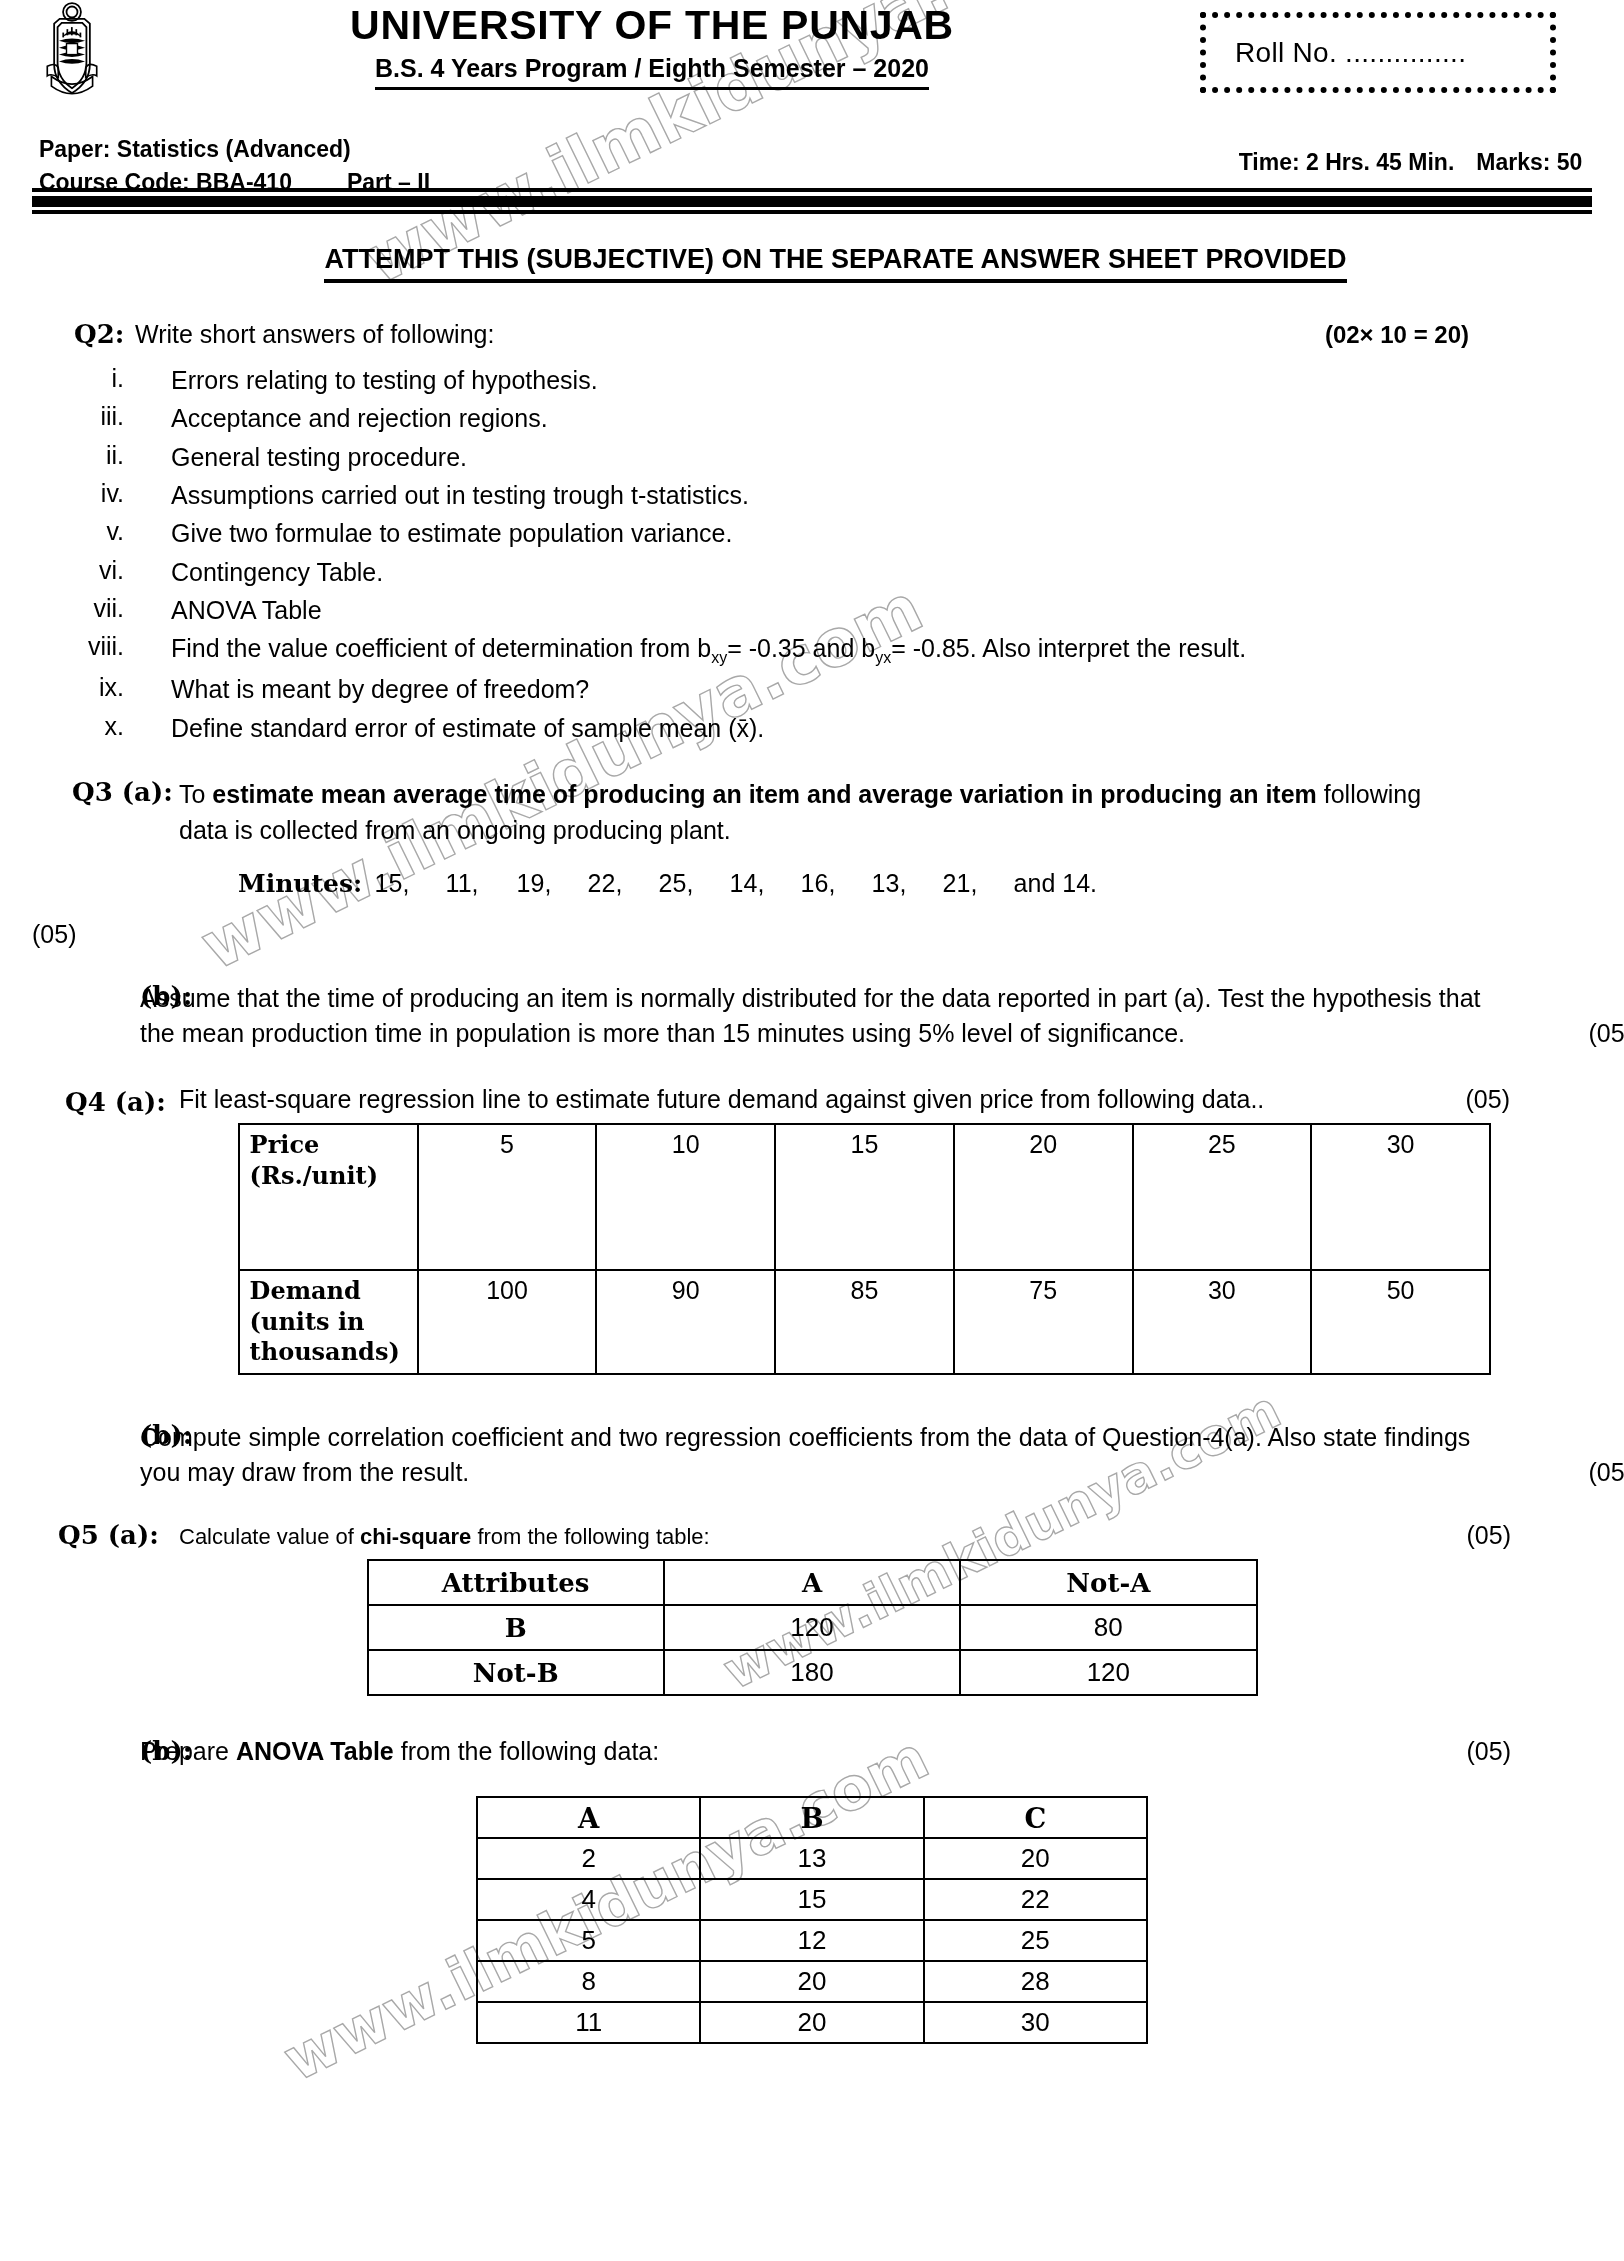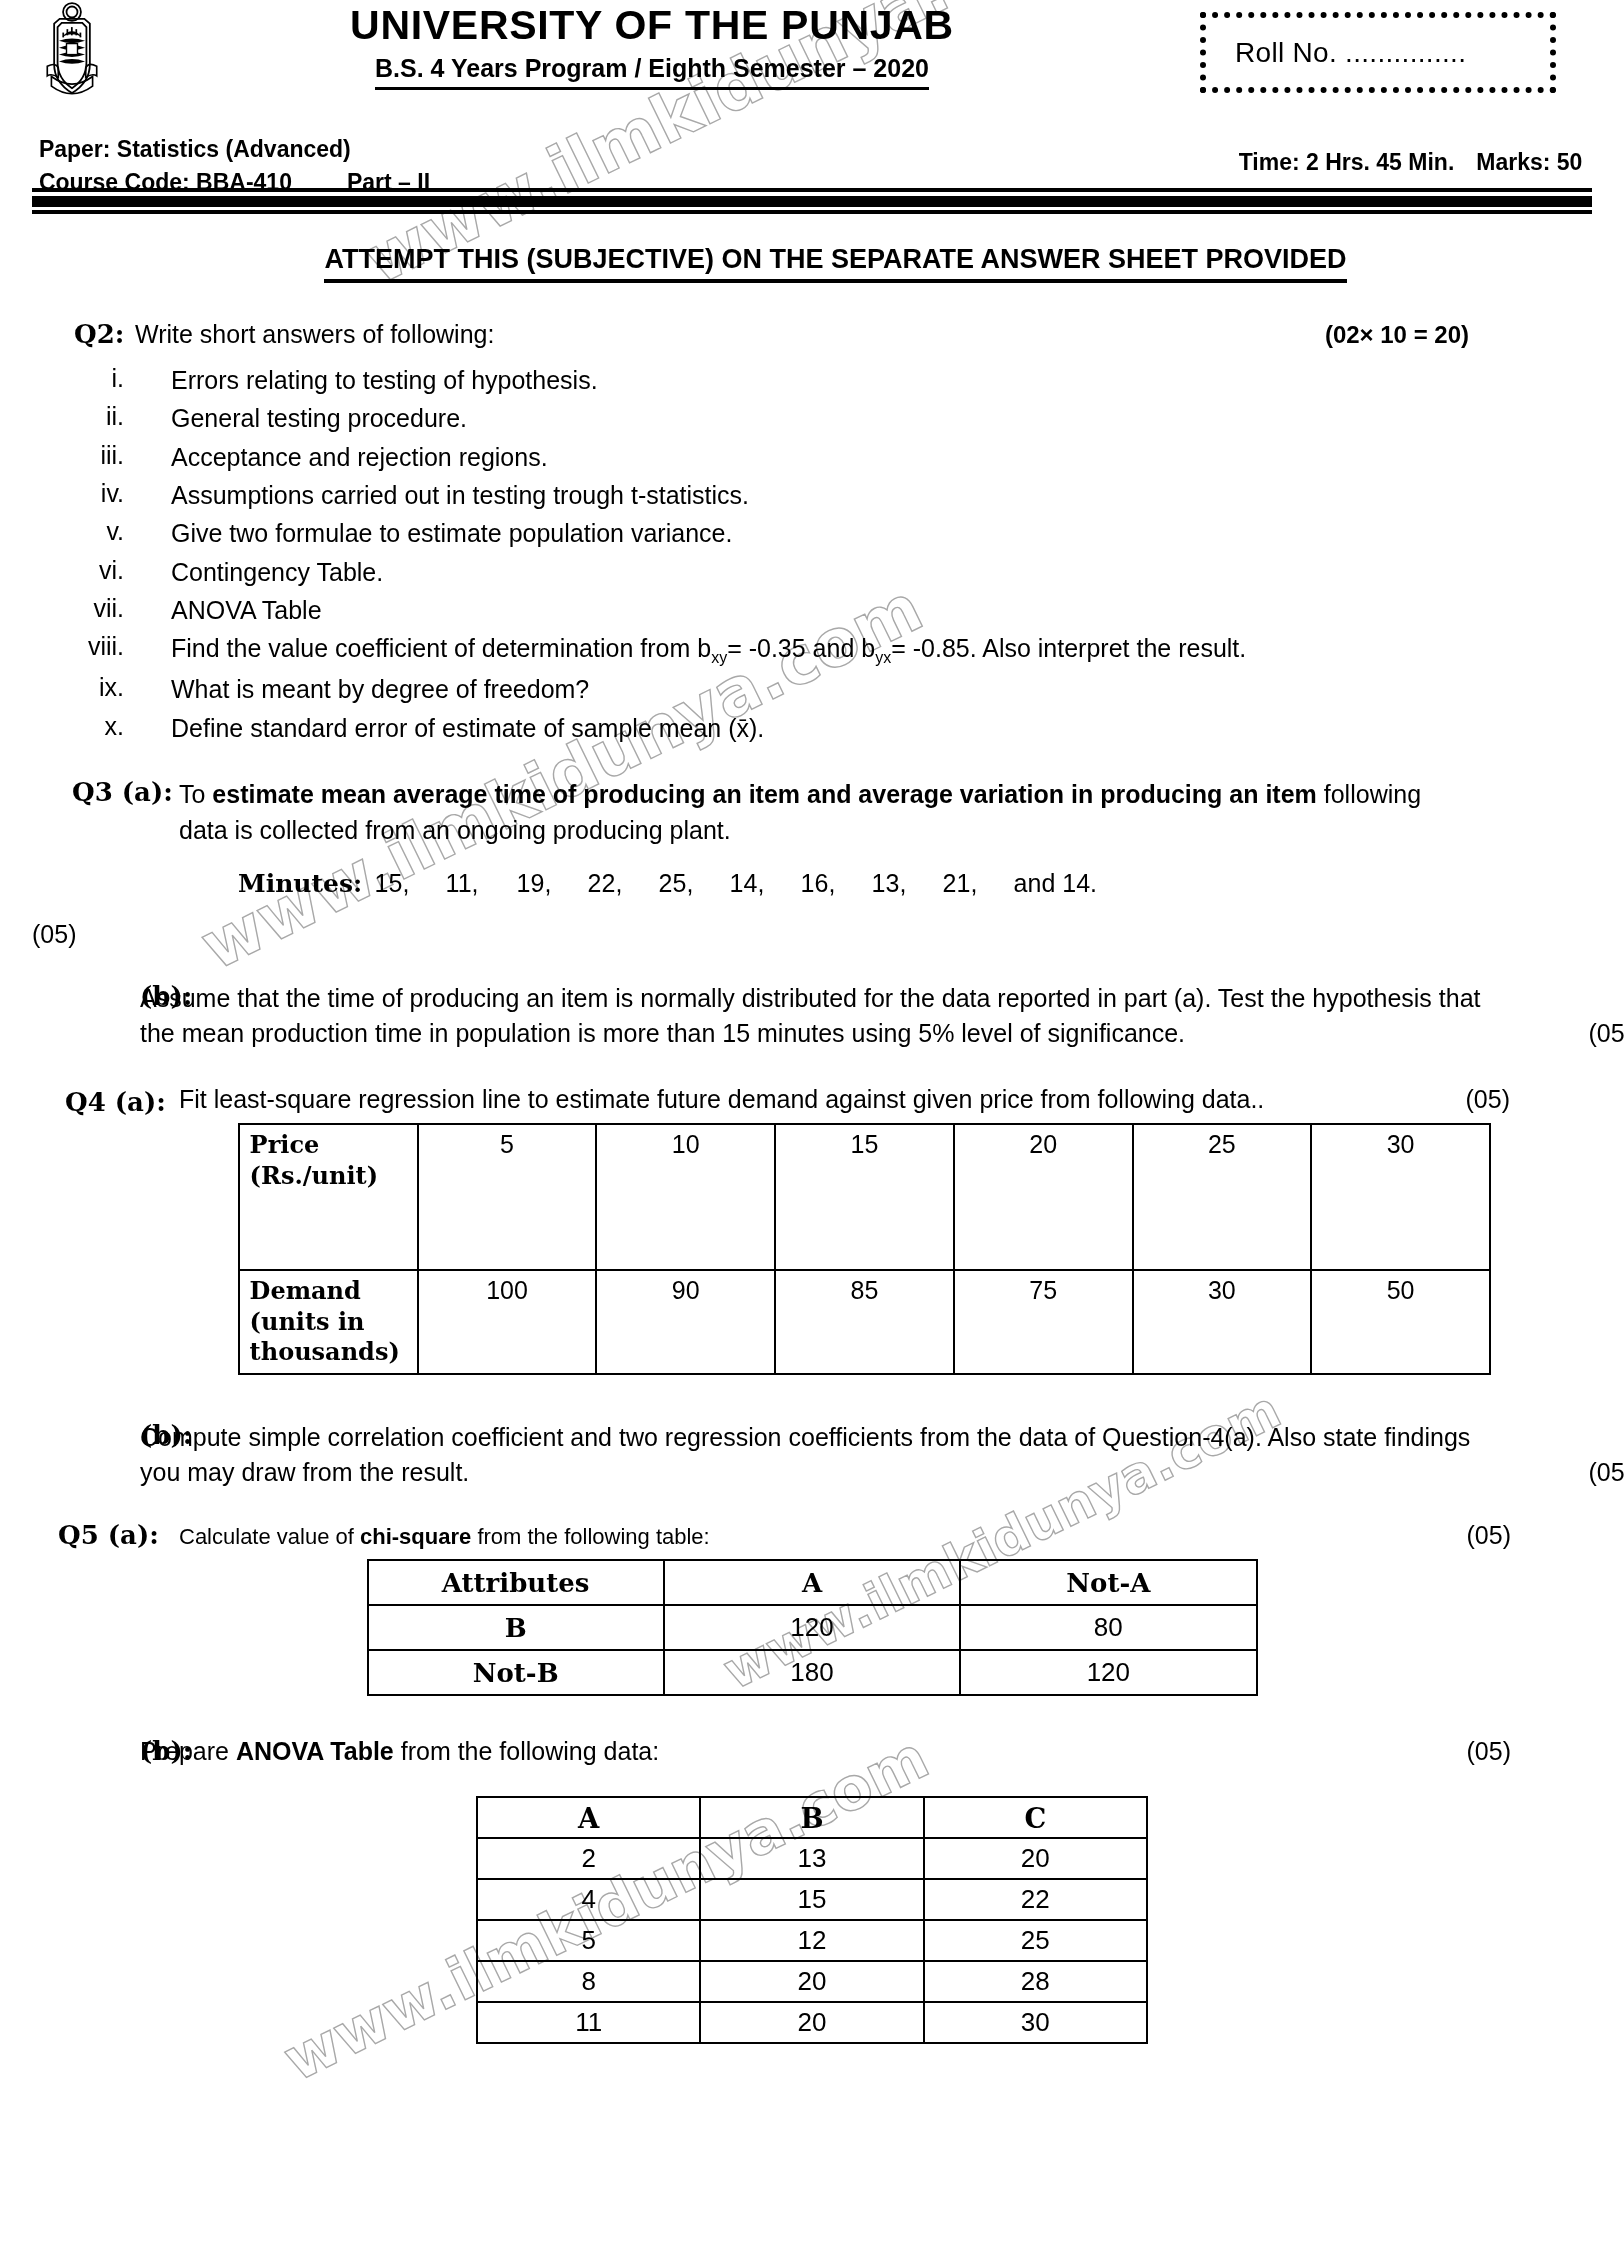--- a/index.html
+++ b/index.html
@@ -449,26 +449,26 @@
       <div id="q2-prompt">Write short answers of following:</div>
       <div id="q2-marks">(02× 10 = 20)</div>
     </div>
 
     <div id="roman-list">
       <div class="roman-item">
         <div class="roman-num">i.</div>
         <div class="roman-text">Errors relating to testing of hypothesis.</div>
       </div>
       <div class="roman-item">
+        <div class="roman-num">iii.</div>
+        <div class="roman-text">Acceptance and rejection regions.</div>
+      </div>
+      <div class="roman-item">
         <div class="roman-num">ii.</div>
         <div class="roman-text">General testing procedure.</div>
-      </div>
-      <div class="roman-item">
-        <div class="roman-num">iii.</div>
-        <div class="roman-text">Acceptance and rejection regions.</div>
       </div>
       <div class="roman-item">
         <div class="roman-num">iv.</div>
         <div class="roman-text">Assumptions carried out in testing trough t-statistics.</div>
       </div>
       <div class="roman-item">
         <div class="roman-num">v.</div>
         <div class="roman-text">Give two formulae to estimate population variance.</div>
       </div>
       <div class="roman-item">

